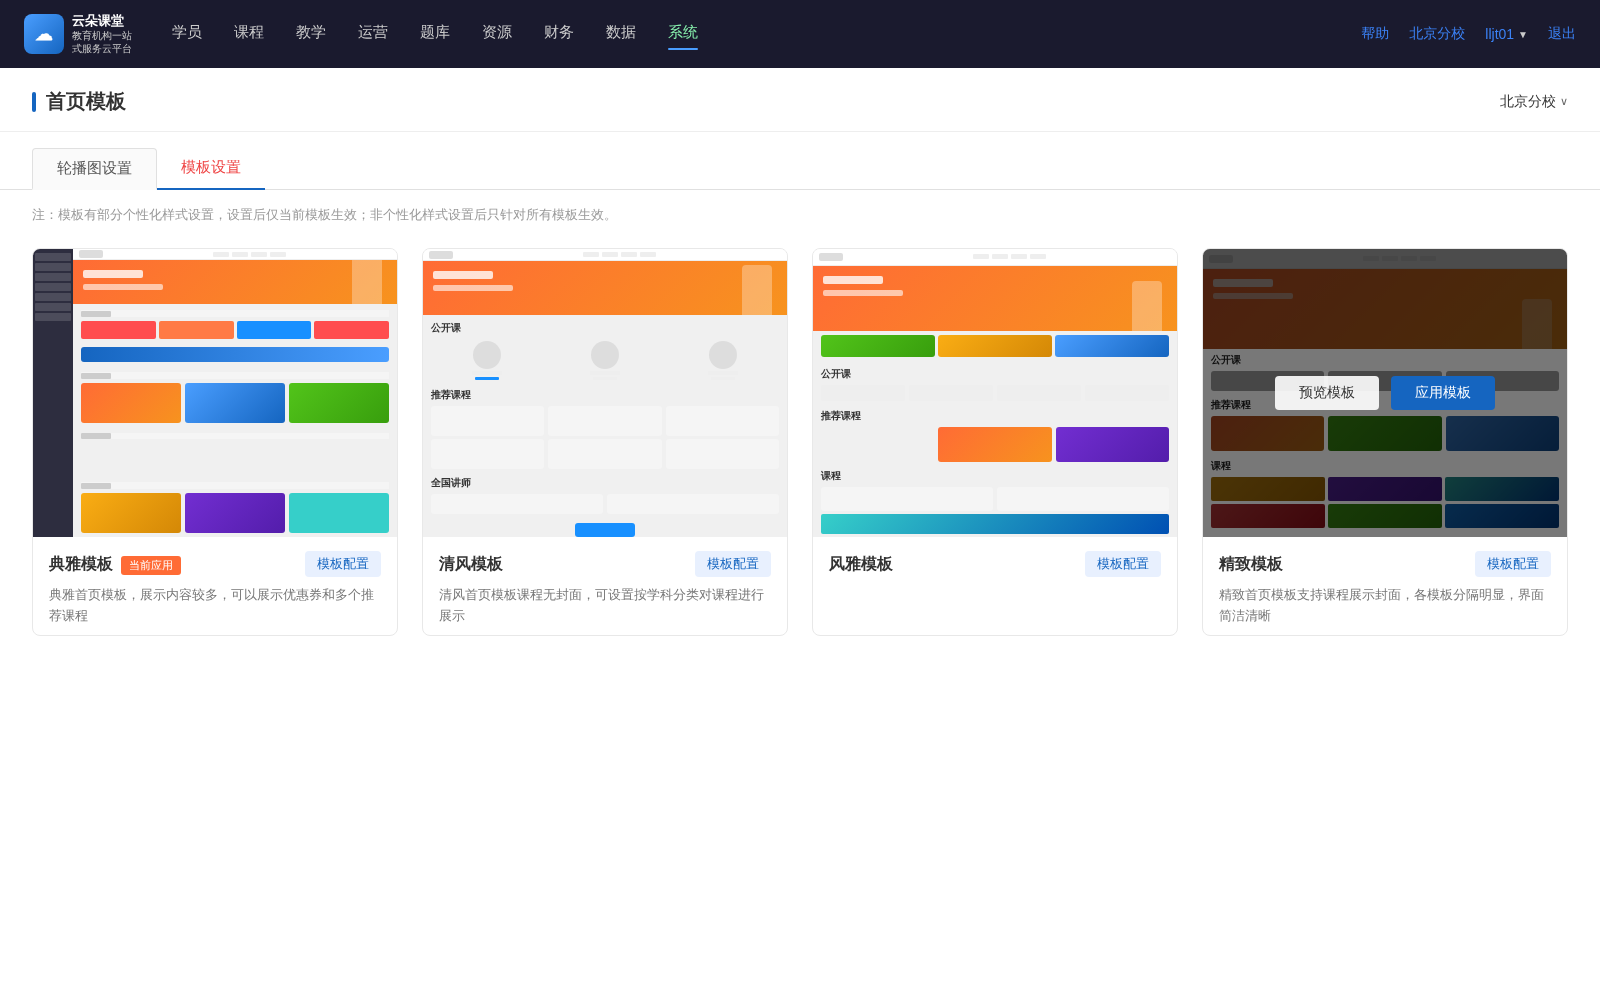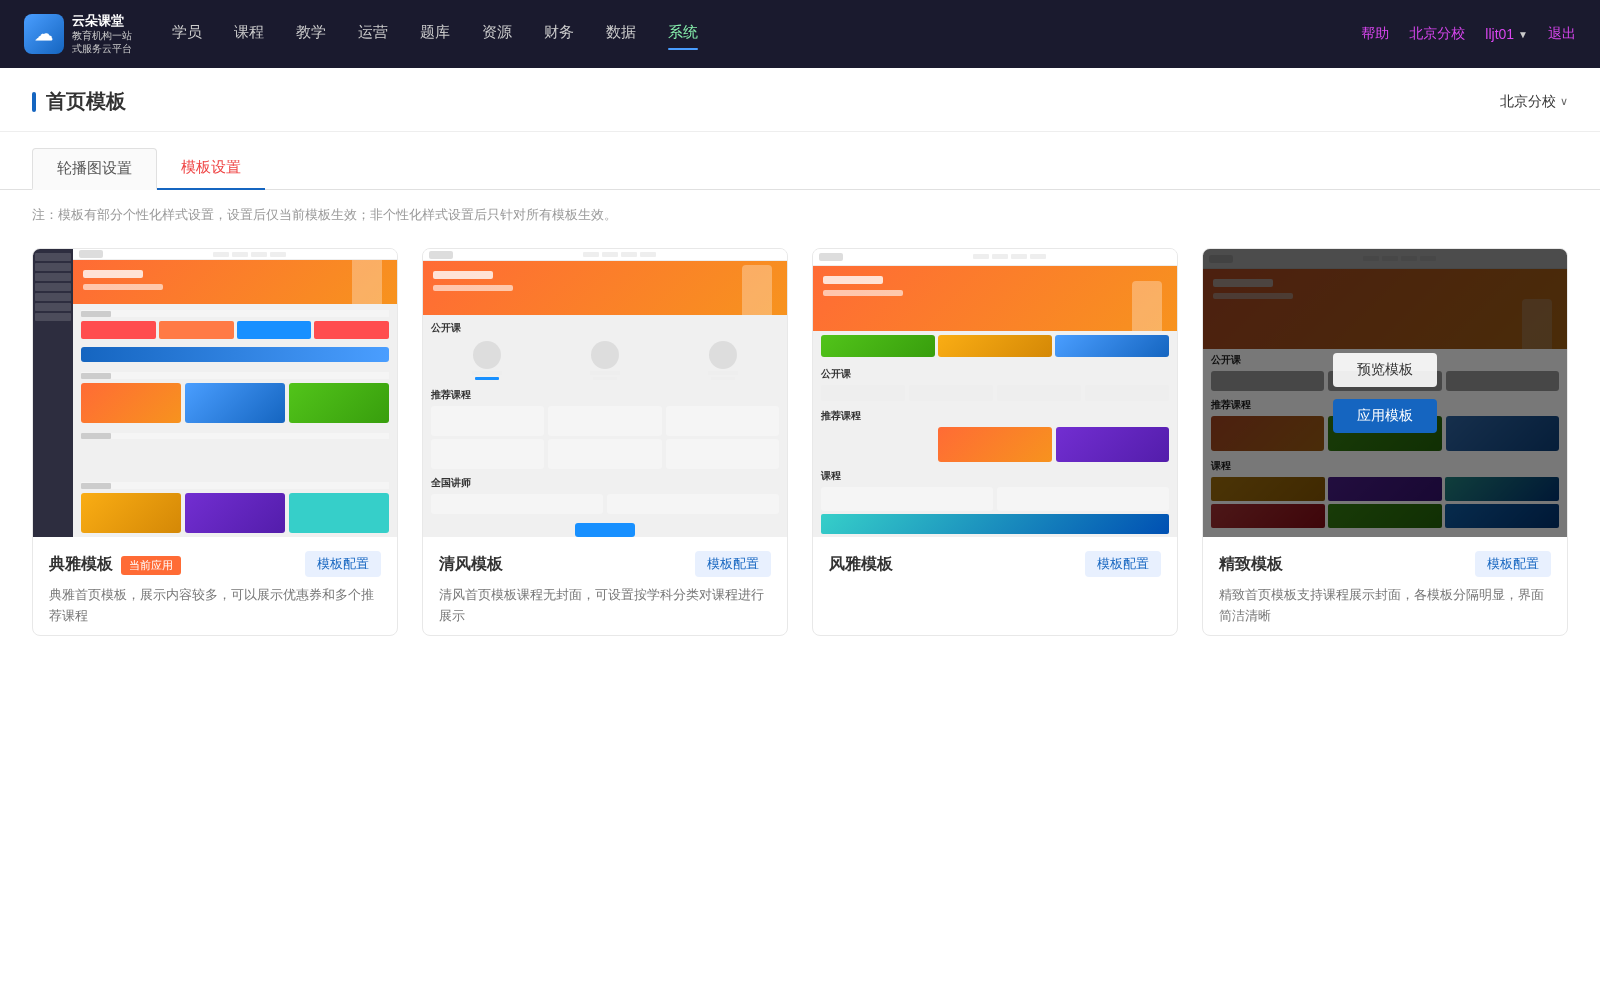--- a/index.html
+++ b/index.html
@@ -38,21 +38,21 @@
     }
     .nav-item.active { color: #86efac; }
     .nav-item.active::after {
       content: '';
       position: absolute; bottom: -4px; left: 0; right: 0;
       height: 2px; background: #4a9eff; border-radius: 1px;
     }
     .nav-right {
       display: flex; align-items: center; gap: 20px;
     }
-    .nav-right span { font-size: 14px; color: #d946ef; cursor: pointer; }
+    .nav-right span { font-size: 14px; color: #3b82f6; cursor: pointer; }
     .user-dropdown {
       display: flex; align-items: center; gap: 4px; cursor: pointer;
     }
     .user-dropdown .arrow { font-size: 10px; color: #ccc; }
 
     
     .page {
       background: #fff;
       min-height: 922px;
       padding: 0;
@@ -573,21 +573,21 @@
           <div style="display:grid;grid-template-columns:1fr 1fr 1fr;gap:3px;padding:0 8px;margin-bottom:4px;">
             <div style="height:24px;background:linear-gradient(135deg,#faad14,#d48806);border-radius:2px;"></div>
             <div style="height:24px;background:linear-gradient(135deg,#722ed1,#531dab);border-radius:2px;"></div>
             <div style="height:24px;background:linear-gradient(135deg,#36cfc9,#0050b3);border-radius:2px;"></div>
             <div style="height:24px;background:linear-gradient(135deg,#ff4d4f,#cf1322);border-radius:2px;"></div>
             <div style="height:24px;background:linear-gradient(135deg,#52c41a,#389e0d);border-radius:2px;"></div>
             <div style="height:24px;background:linear-gradient(135deg,#1890ff,#0050b3);border-radius:2px;"></div>
           </div>
         </div>
 
-        <div style="position:absolute;top:0;left:0;right:0;bottom:0;background:rgba(0,0,0,0.5);display:flex;flex-direction:column;align-items:center;justify-content:center;gap:12px;z-index:10;">
+        <div style="position:absolute;top:0;left:0;right:0;bottom:0;background:rgba(0,0,0,0.5);display:flex;flex-direction:row;align-items:center;justify-content:center;gap:12px;z-index:10;">
           <button class="btn-preview">预览模板</button>
           <button class="btn-apply">应用模板</button>
         </div>
       </div>
       <div class="template-footer">
         <div class="template-name-row">
           <div class="template-name">
             <span>精致模板</span>
           </div>
           <button class="btn-config">模板配置</button>

